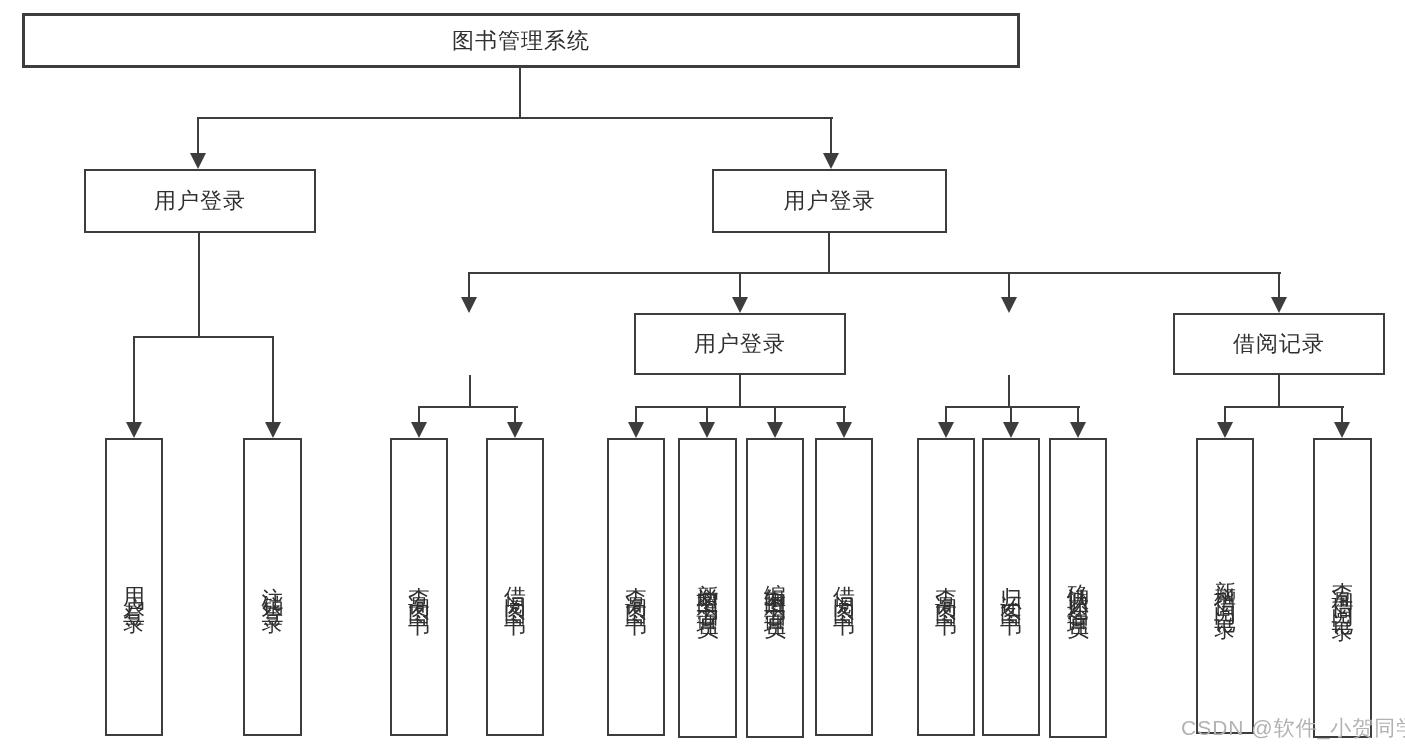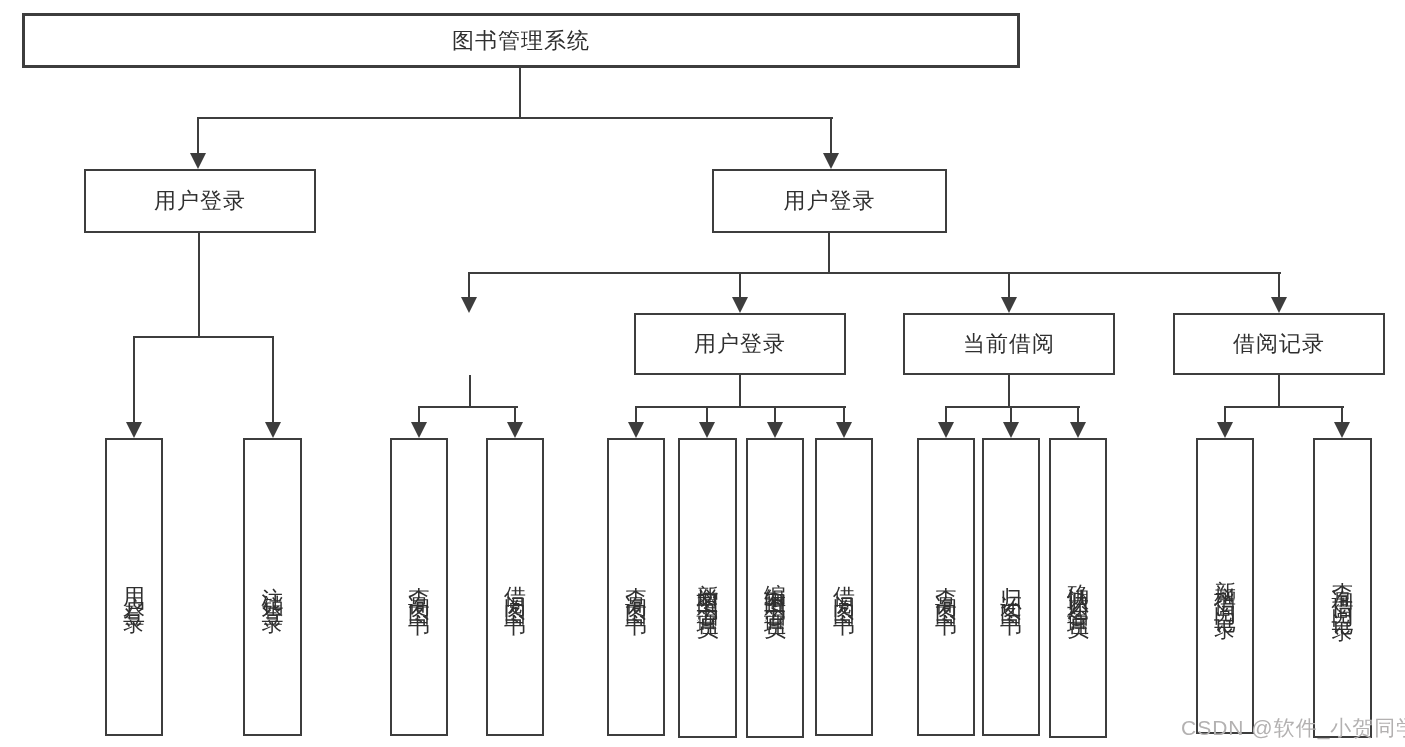--- a/index.html
+++ b/index.html
@@ -94,23 +94,20 @@
   <div class="line" style="left:1008px;top:272px;width:2px;height:25px;"></div>
   <div class="line" style="left:1278px;top:272px;width:2px;height:25px;"></div>
   <div class="arrow" style="left:461px;top:297px;"></div>
   <div class="arrow" style="left:732px;top:297px;"></div>
   <div class="arrow" style="left:1001px;top:297px;"></div>
   <div class="arrow" style="left:1271px;top:297px;"></div>
 
   <div class="hbox" style="left:634px;top:313px;width:212px;height:62px;">
     <span>用户登录</span>
   </div>
-  <div class="hbox" style="left:903px;top:313px;width:212px;height:62px;">
-    <span>当前借阅</span>
-  </div>
   <div class="hbox" style="left:1173px;top:313px;width:212px;height:62px;">
     <span>借阅记录</span>
   </div>
 
   <div class="line" style="left:469px;top:375px;width:2px;height:31px;"></div>
   <div class="line" style="left:418px;top:406px;width:100px;height:2px;"></div>
   <div class="line" style="left:418px;top:406px;width:2px;height:16px;"></div>
   <div class="line" style="left:514px;top:406px;width:2px;height:16px;"></div>
   <div class="arrow" style="left:411px;top:422px;"></div>
   <div class="arrow" style="left:507px;top:422px;"></div>

